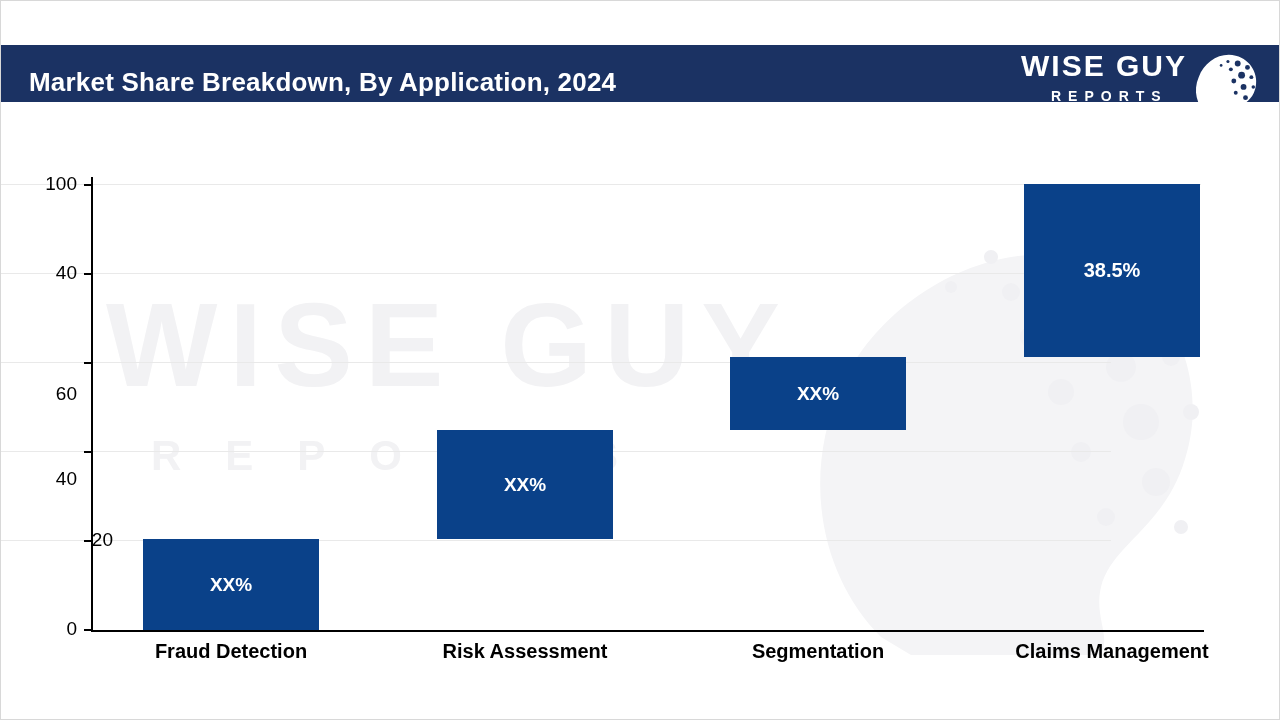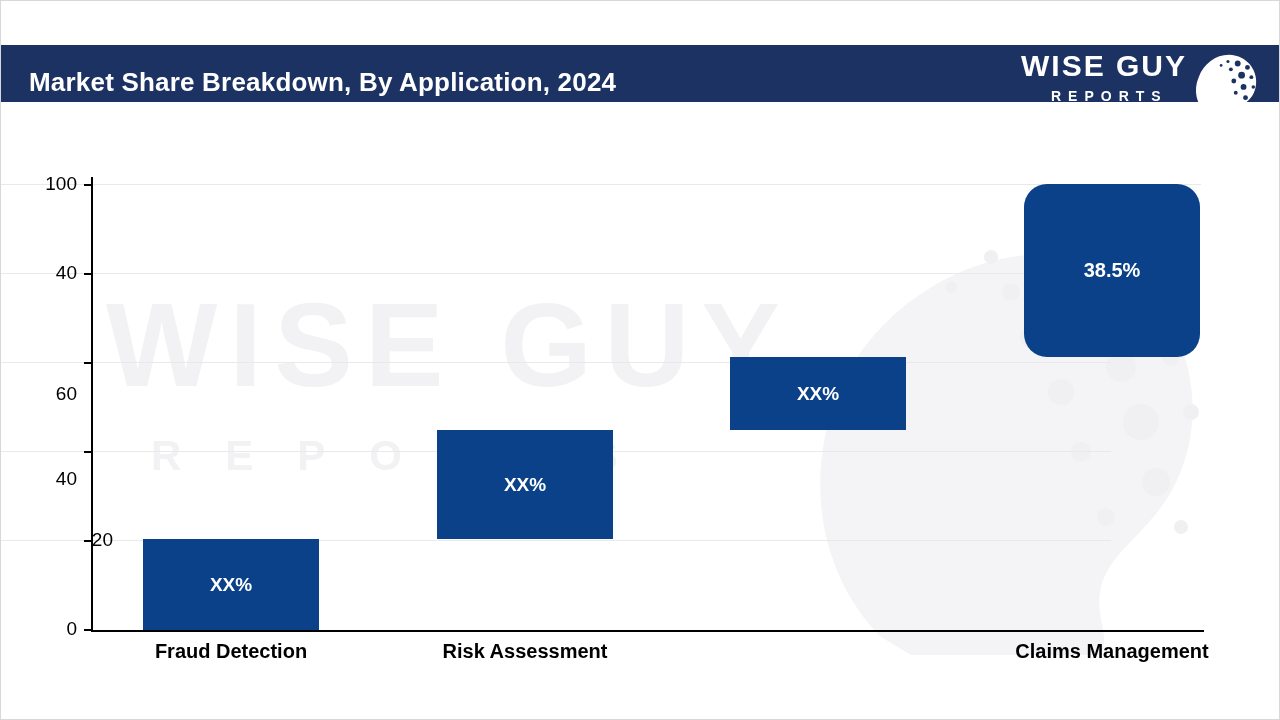--- a/index.html
+++ b/index.html
@@ -277,27 +277,28 @@
     </div>
 
     <div class="bar" style="left:436px; top:328px; width:176px; height:109px;">
       <span class="bar-label">XX%</span>
     </div>
 
     <div class="bar" style="left:729px; top:255px; width:176px; height:73px;">
       <span class="bar-label">XX%</span>
     </div>
 
-    <div class="bar" style="left:1023px; top:82px; width:176px; height:173px;border-radius:23px;">
+    <div class="bar" style="left:1023px; top:82px; width:176px; height:173px;">
       <span class="bar-label big">38.5%</span>
     </div>
 
     <div class="cat-label" style="left:130px; top:539px; width:200px;">Fraud Detection</div>
 
     <div class="cat-label" style="left:424px; top:539px; width:200px;">Risk Assessment</div>
 
     <div class="cat-label" style="left:717px; top:539px; width:200px;">
+      <div>Segmentation</div>
     </div>
 
     <div class="cat-label" style="left:1011px; top:539px; width:200px;">Claims Management</div>
 
   </div>
 </div>
 
 </body></html>

